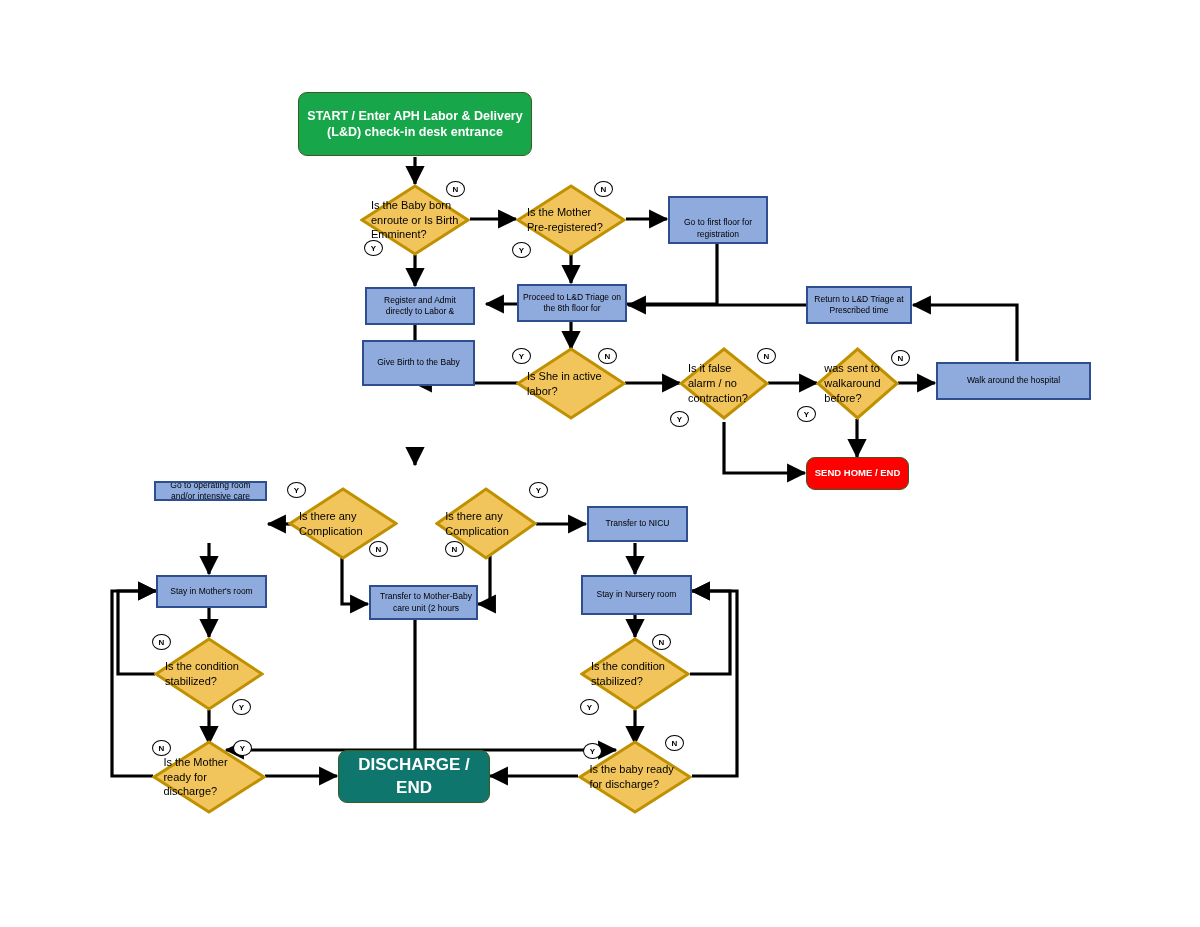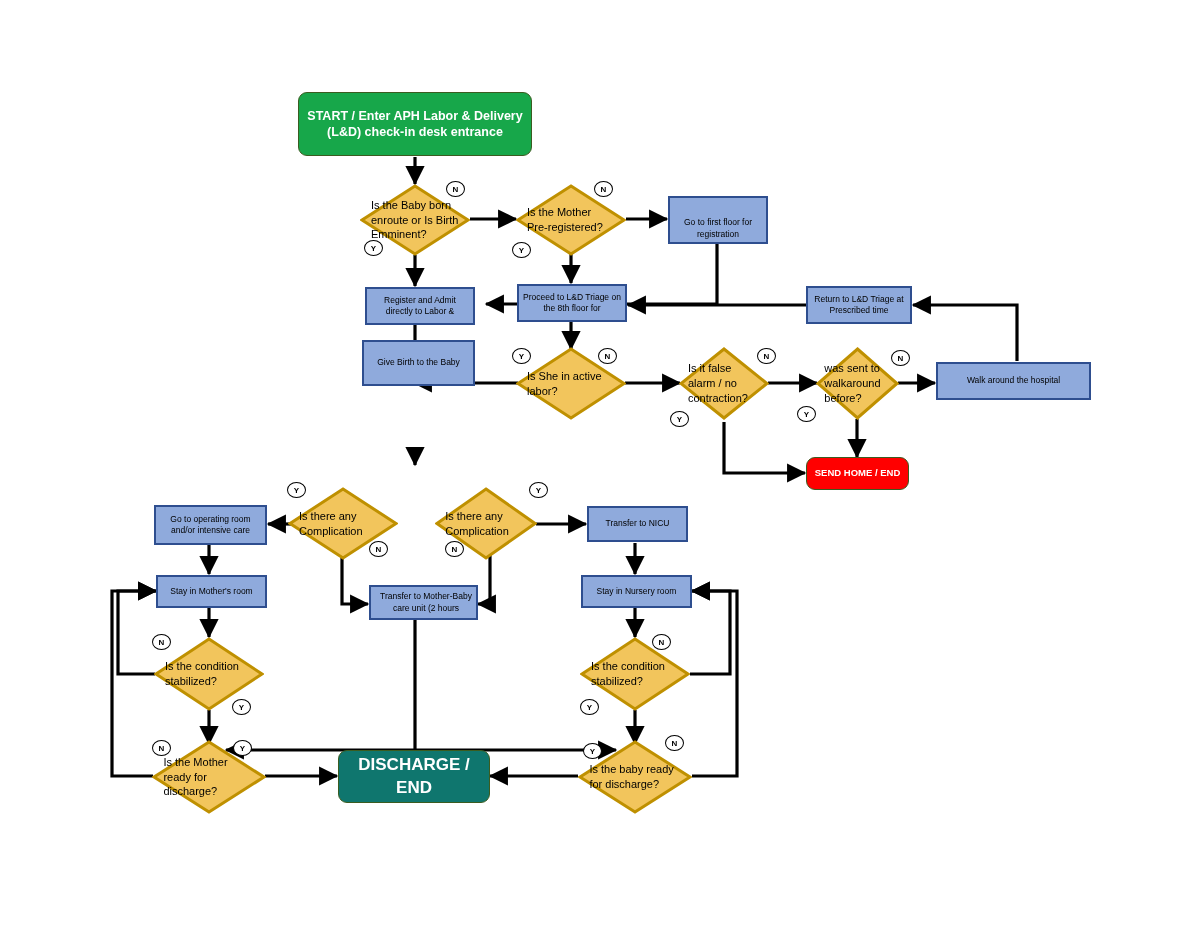--- a/index.html
+++ b/index.html
@@ -133,37 +133,37 @@
   </div>
 
   <div class="node rect" style="left:362px;top:340px;width:113px;height:46px;">
     <span>Give Birth to the Baby</span>
   </div>
 
   <div class="node rect" style="left:936px;top:362px;width:155px;height:38px;">
     <span>Walk around the hospital</span>
   </div>
 
-  <div class="node rect" style="left:154px;top:505px;width:113px;height:40px;">
+  <div class="node rect" style="left:154px;top:481px;width:113px;height:20px;">
     <span>Go to operating room and/or intensive care</span>
   </div>
 
   <div class="node rect" style="left:587px;top:506px;width:101px;height:36px;">
     <span>Transfer to NICU</span>
   </div>
 
   <div class="node rect" style="left:156px;top:575px;width:111px;height:33px;">
     <span>Stay in Mother's room</span>
   </div>
 
   <div class="node rect" style="left:369px;top:585px;width:109px;height:35px;padding-left:8px;">
     <span>Transfer to Mother-Baby care unit (2 hours</span>
   </div>
 
-  <div class="node rect" style="left:581px;top:575px;width:111px;height:33px;">
+  <div class="node rect" style="left:581px;top:575px;width:111px;height:40px;">
     <span>Stay in Nursery room</span>
   </div>
 
   <div class="diamond" style="left:360px;top:184px;width:110px;height:72px;">
     <svg width="110" height="72" viewBox="0 0 110 72">
         <polygon points="55,2 108,36 55,70 2,36" fill="#F2C55C" stroke="#BF9000" stroke-width="3"></polygon>
       </svg>
     <div class="dlabel">Is the Baby born enroute or Is Birth Emminent?</div>
   </div>
 

